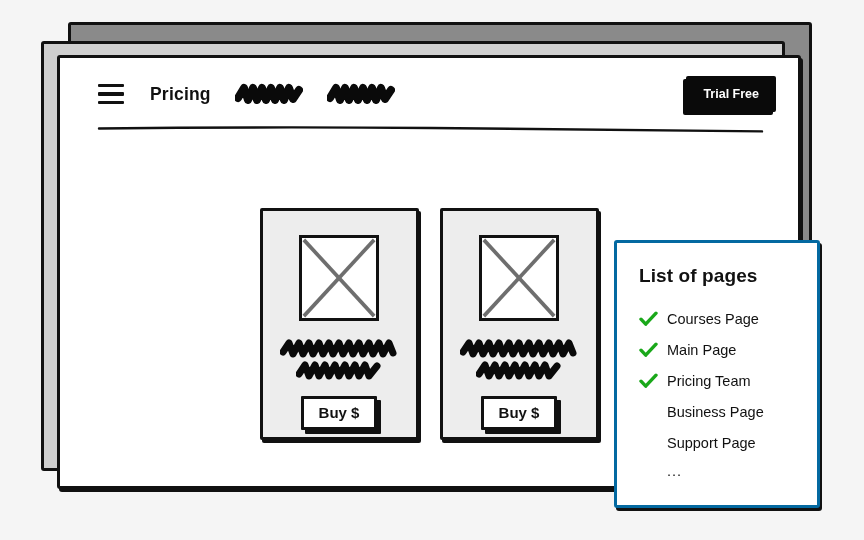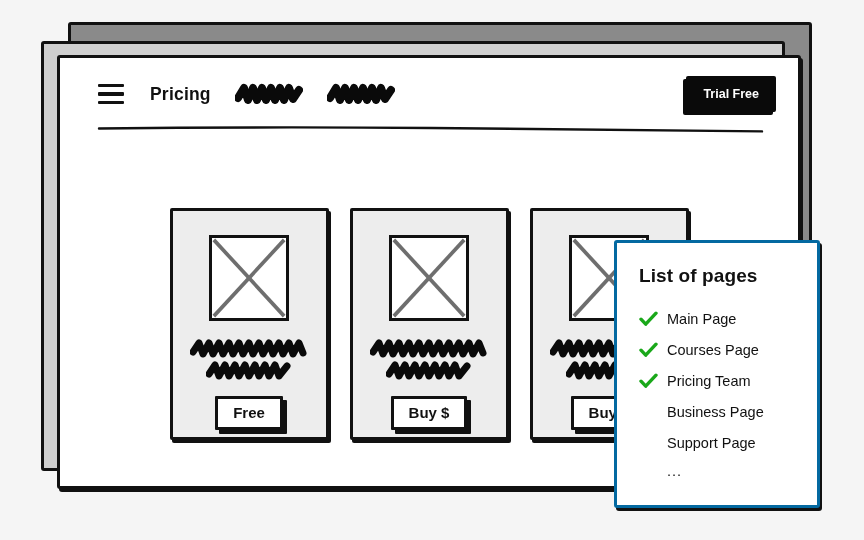--- a/index.html
+++ b/index.html
@@ -269,98 +269,81 @@
       <button class="trial-btn">Trial Free</button>
     </div>
 
     <svg class="header-rule" viewBox="0 0 666 8" preserveAspectRatio="none">
       <path d="M1 2.5 Q 170 0.6 333 2.0 Q 500 3.6 664 5.4" stroke="#111" stroke-width="2.4" fill="none" stroke-linecap="round"></path>
     </svg>
 
 
     <div class="cards-row">
 
+
       <div class="plan-card">
         <div class="img-placeholder">
           <svg viewBox="0 0 80 86" preserveAspectRatio="none">
             <line x1="2" y1="2" x2="78" y2="84" stroke="#6e6e6e" stroke-width="4"></line>
             <line x1="78" y1="2" x2="2" y2="84" stroke="#6e6e6e" stroke-width="4"></line>
           </svg>
         </div>
         <div class="card-scribbles">
           <svg width="118" height="20" viewBox="0 0 118 20">
             <path d="M3 14 L9 5 L13 16 L19 5 L23 16 L29 5 L33 16 L39 5 L43 16 L49 5 L53 16 L59 5 L63 16 L69 5 L73 16 L79 5 L83 16 L89 5 L93 16 L99 5 L103 16 L109 5 L113 15" stroke="#0a0a0a" stroke-width="7" fill="none" stroke-linecap="round" stroke-linejoin="round"></path>
           </svg>
           <svg width="86" height="20" viewBox="0 0 86 20">
             <path d="M3 14 L9 5 L13 16 L19 5 L23 16 L29 5 L33 16 L39 5 L43 16 L49 5 L53 16 L59 5 L63 16 L69 5 L73 16 L81 6" stroke="#0a0a0a" stroke-width="7" fill="none" stroke-linecap="round" stroke-linejoin="round"></path>
           </svg>
         </div>
-        <button class="card-btn">Free</button>
+        <button class="card-btn">Buy $</button>
       </div>
 
       <div class="plan-card">
         <div class="img-placeholder">
           <svg viewBox="0 0 80 86" preserveAspectRatio="none">
             <line x1="2" y1="2" x2="78" y2="84" stroke="#6e6e6e" stroke-width="4"></line>
             <line x1="78" y1="2" x2="2" y2="84" stroke="#6e6e6e" stroke-width="4"></line>
           </svg>
         </div>
         <div class="card-scribbles">
           <svg width="118" height="20" viewBox="0 0 118 20">
             <path d="M3 14 L9 5 L13 16 L19 5 L23 16 L29 5 L33 16 L39 5 L43 16 L49 5 L53 16 L59 5 L63 16 L69 5 L73 16 L79 5 L83 16 L89 5 L93 16 L99 5 L103 16 L109 5 L113 15" stroke="#0a0a0a" stroke-width="7" fill="none" stroke-linecap="round" stroke-linejoin="round"></path>
           </svg>
           <svg width="86" height="20" viewBox="0 0 86 20">
             <path d="M3 14 L9 5 L13 16 L19 5 L23 16 L29 5 L33 16 L39 5 L43 16 L49 5 L53 16 L59 5 L63 16 L69 5 L73 16 L81 6" stroke="#0a0a0a" stroke-width="7" fill="none" stroke-linecap="round" stroke-linejoin="round"></path>
           </svg>
         </div>
         <button class="card-btn">Buy $</button>
       </div>
 
-      <div class="plan-card">
-        <div class="img-placeholder">
-          <svg viewBox="0 0 80 86" preserveAspectRatio="none">
-            <line x1="2" y1="2" x2="78" y2="84" stroke="#6e6e6e" stroke-width="4"></line>
-            <line x1="78" y1="2" x2="2" y2="84" stroke="#6e6e6e" stroke-width="4"></line>
-          </svg>
-        </div>
-        <div class="card-scribbles">
-          <svg width="118" height="20" viewBox="0 0 118 20">
-            <path d="M3 14 L9 5 L13 16 L19 5 L23 16 L29 5 L33 16 L39 5 L43 16 L49 5 L53 16 L59 5 L63 16 L69 5 L73 16 L79 5 L83 16 L89 5 L93 16 L99 5 L103 16 L109 5 L113 15" stroke="#0a0a0a" stroke-width="7" fill="none" stroke-linecap="round" stroke-linejoin="round"></path>
-          </svg>
-          <svg width="86" height="20" viewBox="0 0 86 20">
-            <path d="M3 14 L9 5 L13 16 L19 5 L23 16 L29 5 L33 16 L39 5 L43 16 L49 5 L53 16 L59 5 L63 16 L69 5 L73 16 L81 6" stroke="#0a0a0a" stroke-width="7" fill="none" stroke-linecap="round" stroke-linejoin="round"></path>
-          </svg>
-        </div>
-        <button class="card-btn">Buy $</button>
-      </div>
-
     </div>
   </div>
 
   <div class="pages-panel">
     <div class="panel-title">List of pages</div>
 
     <ul class="page-list">
 
       <li class="page-item">
         <span class="check-slot">
           <svg width="19" height="16" viewBox="0 0 19 16">
             <path d="M2 8.2 L6.7 13.2 L17 2.2" stroke="#1aa81a" stroke-width="3.4" fill="none" stroke-linecap="round" stroke-linejoin="round"></path>
           </svg>
         </span>
-        <span class="page-label">Main Page</span>
+        <span class="page-label">Courses Page</span>
       </li>
 
       <li class="page-item">
         <span class="check-slot">
           <svg width="19" height="16" viewBox="0 0 19 16">
             <path d="M2 8.2 L6.7 13.2 L17 2.2" stroke="#1aa81a" stroke-width="3.4" fill="none" stroke-linecap="round" stroke-linejoin="round"></path>
           </svg>
         </span>
-        <span class="page-label">Courses Page</span>
+        <span class="page-label">Main Page</span>
       </li>
 
       <li class="page-item">
         <span class="check-slot">
           <svg width="19" height="16" viewBox="0 0 19 16">
             <path d="M2 8.2 L6.7 13.2 L17 2.2" stroke="#1aa81a" stroke-width="3.4" fill="none" stroke-linecap="round" stroke-linejoin="round"></path>
           </svg>
         </span>
         <span class="page-label">Pricing Team</span>
       </li>

